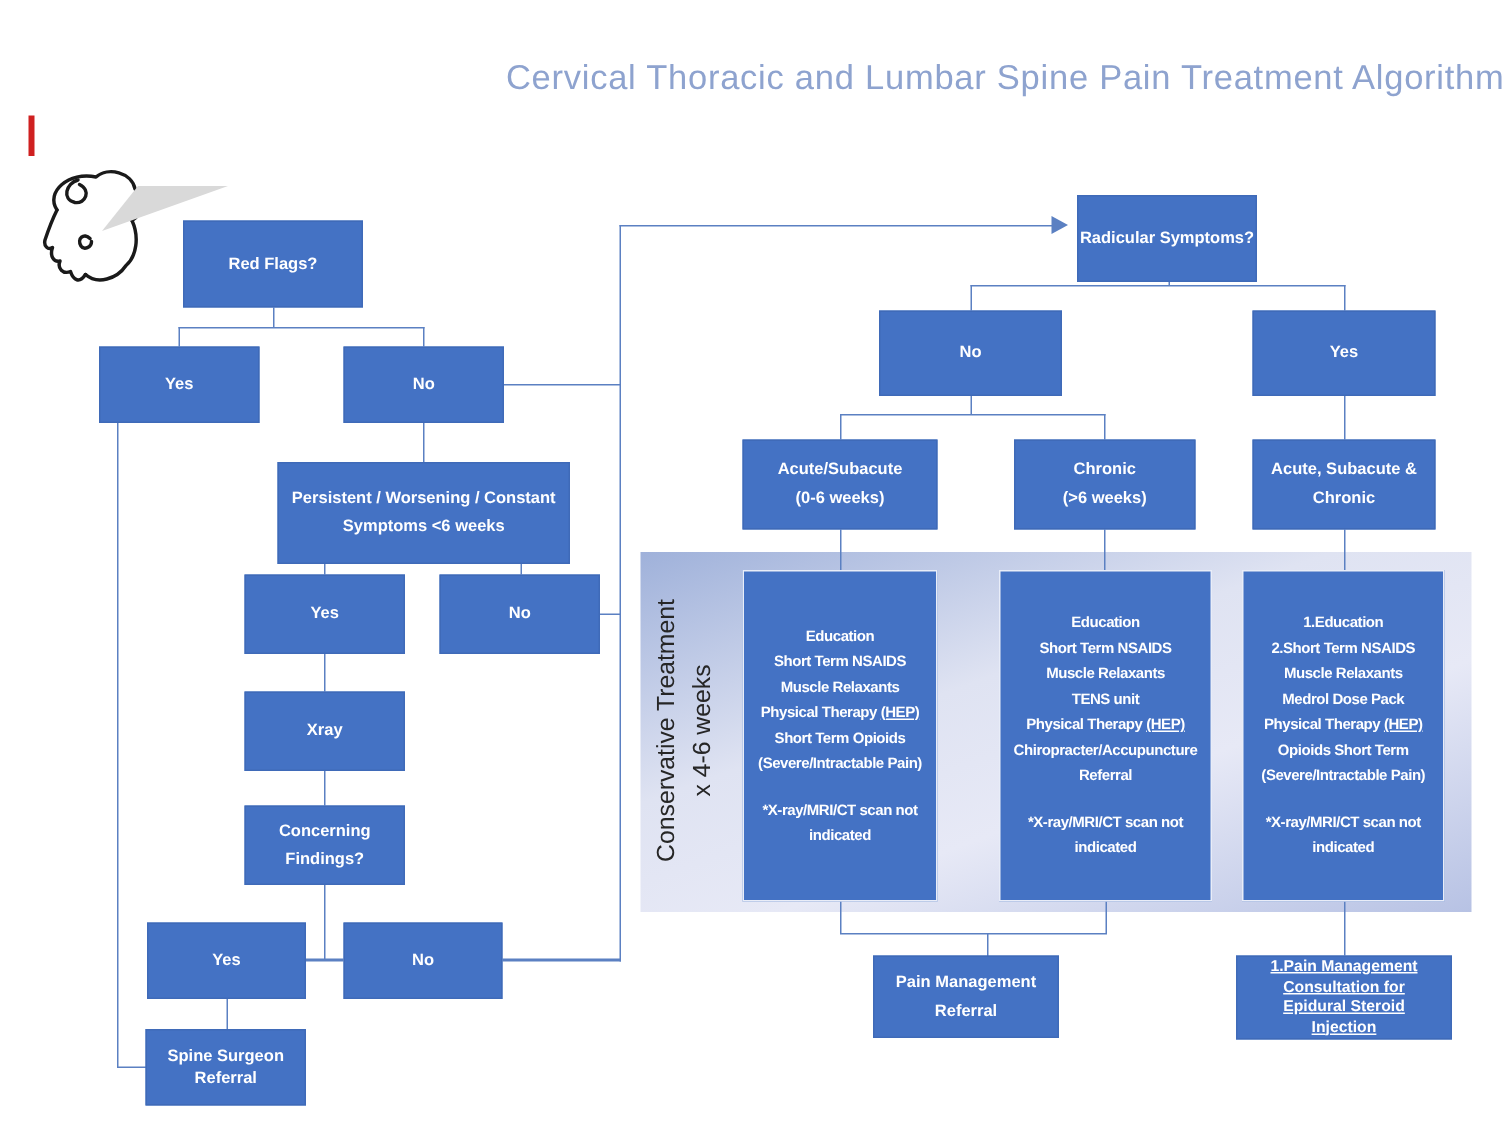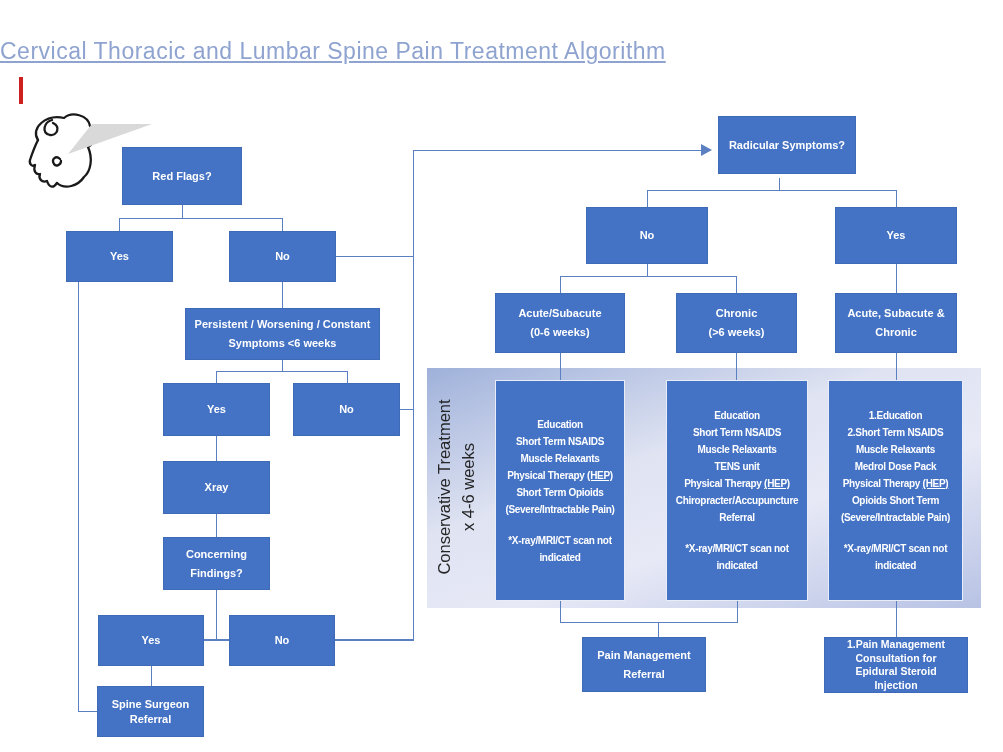--- a/index.html
+++ b/index.html
@@ -1,22 +1,22 @@
 <!DOCTYPE html>
 <html style="--box_blue: #4472c4; --line_blue: #5b80c2; --title: #8ea3cf; --bubble_gray: #d9d9d9; --red_accent: #cf2020; --panel_light: #dfe3f2;"><head>
 <meta charset="utf-8">
 <style>
   html,body{margin:0;padding:0;background:#ffffff;}
   .stage{
     position:relative;width:1003px;height:752px;background:#fff;overflow:hidden;
     font-family:"Liberation Sans",sans-serif;
   }
   .title{
-    position:absolute;left:0;right:0;top:38px;text-align:left;
-    font-size:23px;font-weight:400;letter-spacing:.5px;color:var(--title,#8ea3cf);text-decoration:underline;
+    position:absolute;left:0;right:0;top:38px;text-align:right;
+    font-size:23px;font-weight:400;letter-spacing:.5px;color:var(--title,#8ea3cf);
   }
   .red-bar{position:absolute;left:19px;top:77px;width:4px;height:27px;background:var(--red_accent,#cf2020);}
   .bubble{
     position:absolute;left:65px;top:78px;width:248px;height:50px;border-radius:10px;
     background:var(--bubble_gray,#d9d9d9);padding:7px 0 0 13px;box-sizing:border-box;color:#1a1a1a;
   }
   .bubble .b1{font-size:11px;line-height:19px;}
   .bubble .b2{font-size:11.5px;font-weight:700;line-height:19px;}
   .bubble-tail{position:absolute;left:60px;top:124px;}
   .head-icon{position:absolute;left:22px;top:110px;}
@@ -122,21 +122,21 @@
 
   <div class="box" style="left:122px;top:147px;width:120px;height:58px;">
       <span>Red Flags?</span>
     </div>
   <div class="box" style="left:66px;top:231px;width:107px;height:51px;">
       <span>Yes</span>
     </div>
   <div class="box" style="left:229px;top:231px;width:107px;height:51px;">
       <span>No</span>
     </div>
-  <div class="box" style="left:185px;top:308px;width:195px;height:52px;">
+  <div class="box" style="left:185px;top:308px;width:195px;height:68px;">
     <div>
         <div>Persistent / Worsening / Constant</div>
         <div>Symptoms &lt;6 weeks</div>
       </div>
   </div>
   <div class="box" style="left:163px;top:383px;width:107px;height:53px;">
       <span>Yes</span>
     </div>
   <div class="box" style="left:293px;top:383px;width:107px;height:53px;">
       <span>No</span>
@@ -156,21 +156,21 @@
   <div class="box" style="left:229px;top:615px;width:106px;height:51px;">
       <span>No</span>
     </div>
   <div class="box" style="left:97px;top:686px;width:107px;height:51px;line-height:15px;">
     <div>
         <div>Spine Surgeon</div>
         <div>Referral</div>
       </div>
   </div>
 
-  <div class="box" style="left:718px;top:116px;width:138px;height:58px;">
+  <div class="box" style="left:718px;top:130px;width:120px;height:58px;">
       <span>Radicular Symptoms?</span>
     </div>
   <div class="box" style="left:586px;top:207px;width:122px;height:57px;">
       <span>No</span>
     </div>
   <div class="box" style="left:835px;top:207px;width:122px;height:57px;">
       <span>Yes</span>
     </div>
   <div class="box" style="left:495px;top:293px;width:130px;height:60px;">
     <div>
@@ -225,17 +225,17 @@
     <div class="tl">Opioids Short Term</div>
     <div class="tl">(Severe/Intractable Pain)</div>
     <div class="tgap"></div>
     <div class="tl">*X-ray/MRI/CT scan not</div>
     <div class="tl">indicated</div>
   </div>
 
   <div class="box" style="left:582px;top:637px;width:124px;height:55px;">
       <span>Pain Management Referral</span>
     </div>
-  <div class="box small-lh" style="left:824px;top:637px;width:144px;height:56px;padding:2px 12px;">
+  <div class="box small-lh" style="left:824px;top:637px;width:144px;height:56px;padding:2px 12px;text-decoration:underline;">
       <span>1.Pain Management Consultation for Epidural Steroid Injection</span>
     </div>
 
 </div>
 
 </body></html>

